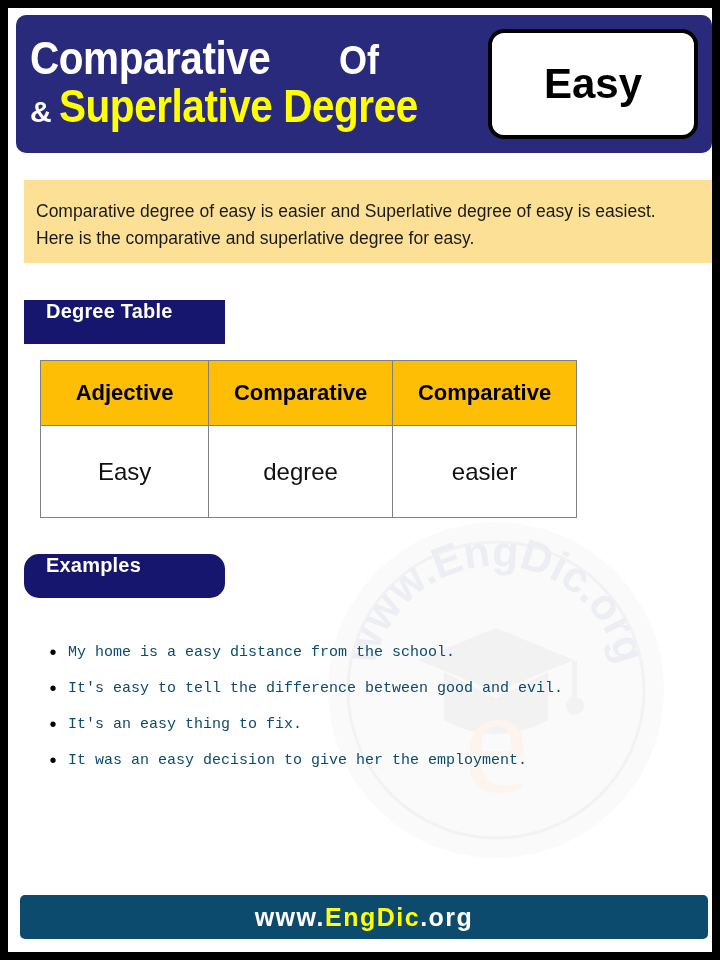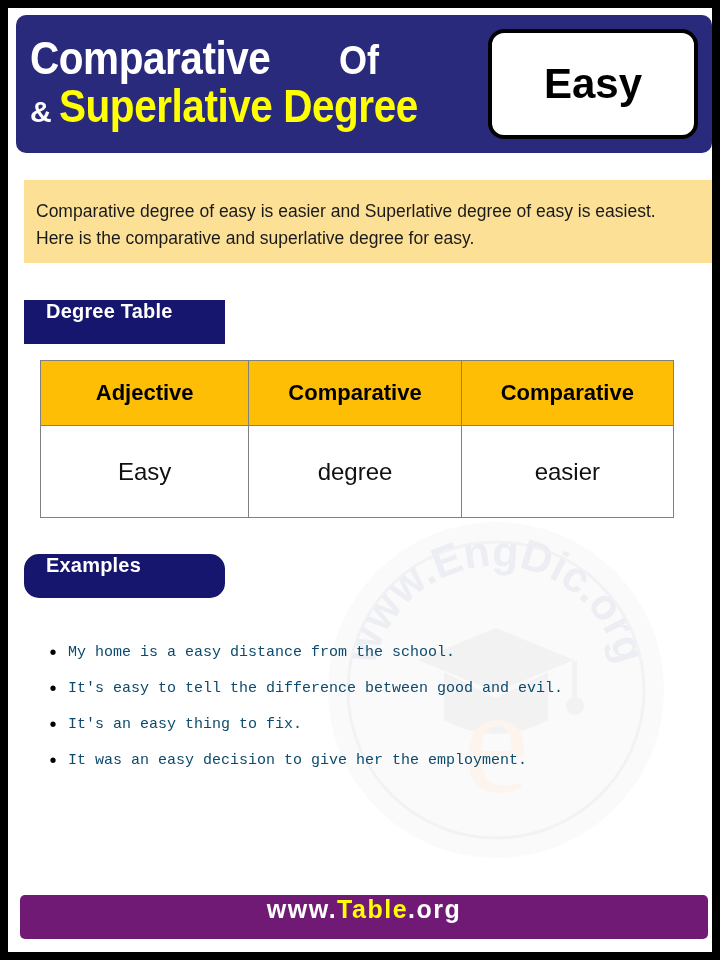--- a/index.html
+++ b/index.html
@@ -150,21 +150,21 @@
     letter-spacing: 0.2px;
   }
   #label-degree-table { top: 292px; }
   #label-examples { top: 546px; border-radius: 15px; }
 
   
   #degree-table {
     position: absolute;
     left: 32px;
     top: 352px;
-    width: 634px;
+    width: 537px;
     border-collapse: collapse;
     z-index: 2;
     background: #ffffff;
   }
   #degree-table th, #degree-table td {
     border: 1px solid #808080;
     text-align: center;
     box-sizing: border-box;
   }
   #degree-table th {
@@ -216,24 +216,24 @@
     color: #0c4a6e;
   }
 
   
   #footer-bar {
     position: absolute;
     left: 12px;
     bottom: 13px;
     width: 688px;
     height: 44px;
-    background: #701a75;
+    background: #0c4a6e;
     border-radius: 5px;
     display: flex;
-    align-items: flex-start;
+    align-items: center;
     justify-content: center;
     z-index: 3;
   }
   .footer-text {
     font-family: "Liberation Sans", sans-serif;
     font-weight: bold;
     font-size: 25px;
     letter-spacing: 1.5px;
   }
   .footer-white { color: #ffffff; }
@@ -321,17 +321,17 @@
       <span class="example-text">It's an easy thing to fix.</span>
     </div>
     <div class="example-item">
       <span class="example-bullet">•</span>
       <span class="example-text">It was an easy decision to give her the employment.</span>
     </div>
   </div>
 
   <div id="footer-bar">
     <span class="footer-text footer-white">www.</span>
-    <span class="footer-text footer-yellow">Table</span>
+    <span class="footer-text footer-yellow">EngDic</span>
     <span class="footer-text footer-white">.org</span>
   </div>
 
 </div>
 
 </body></html>

